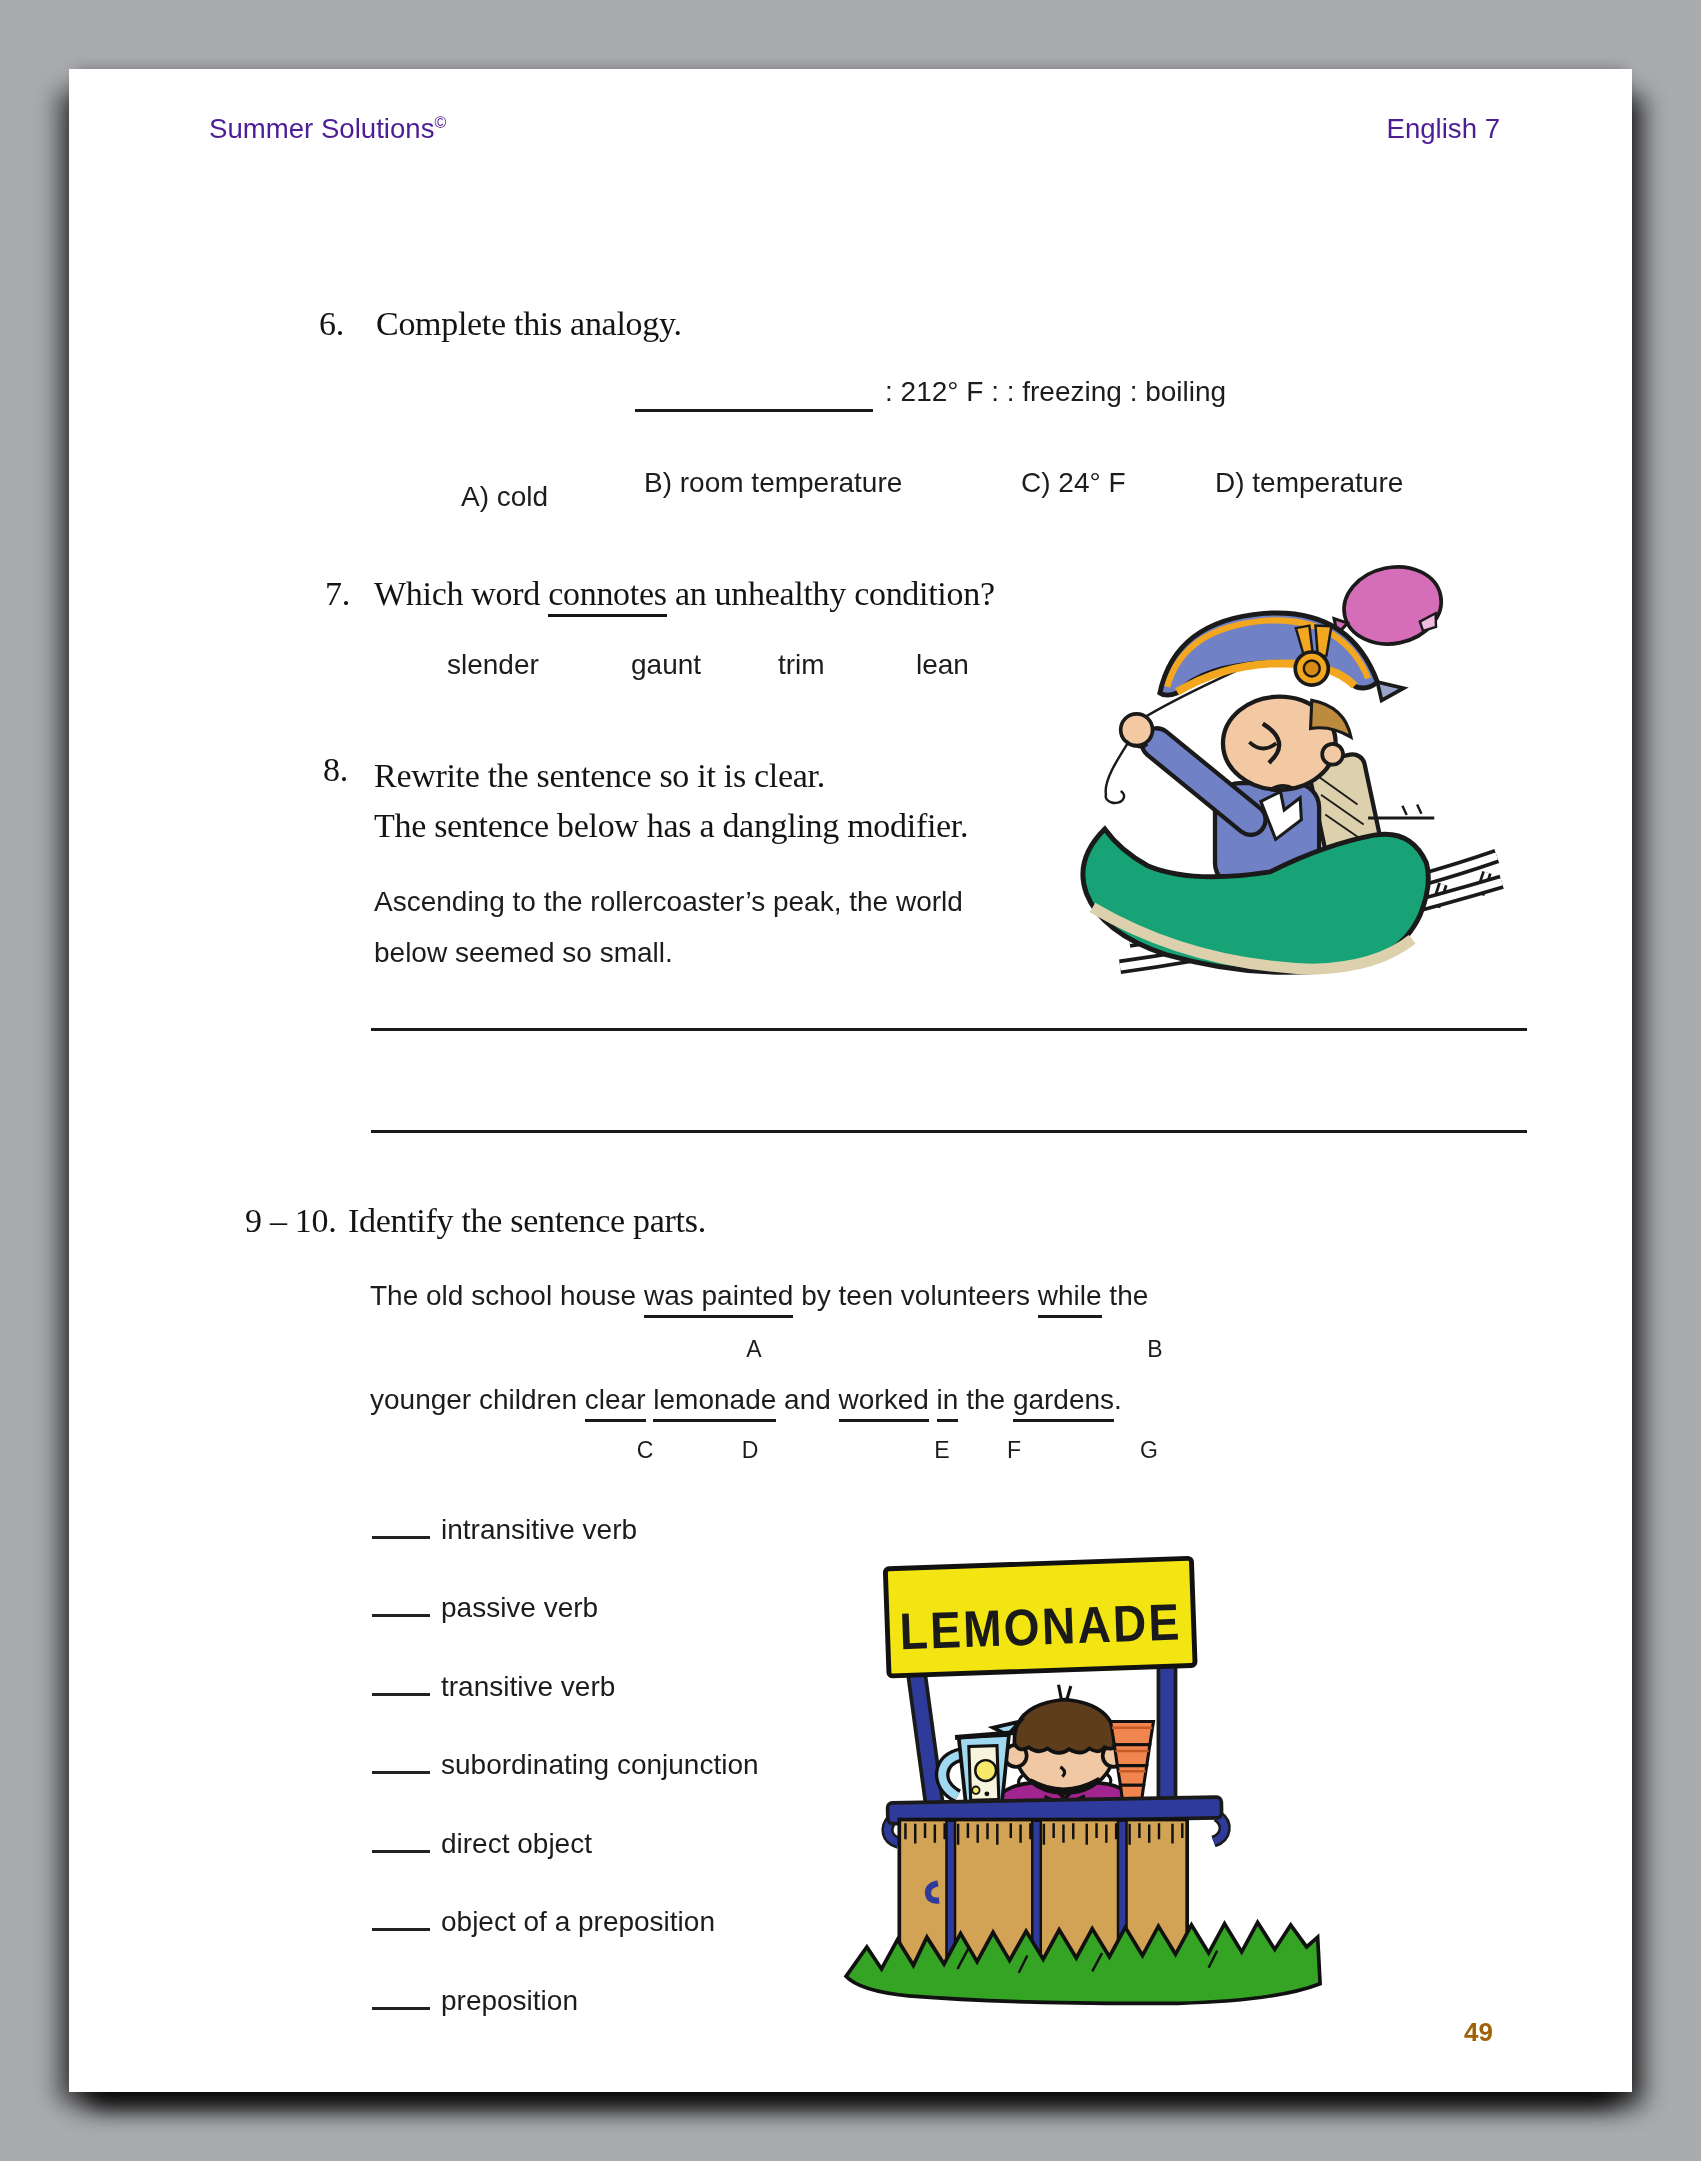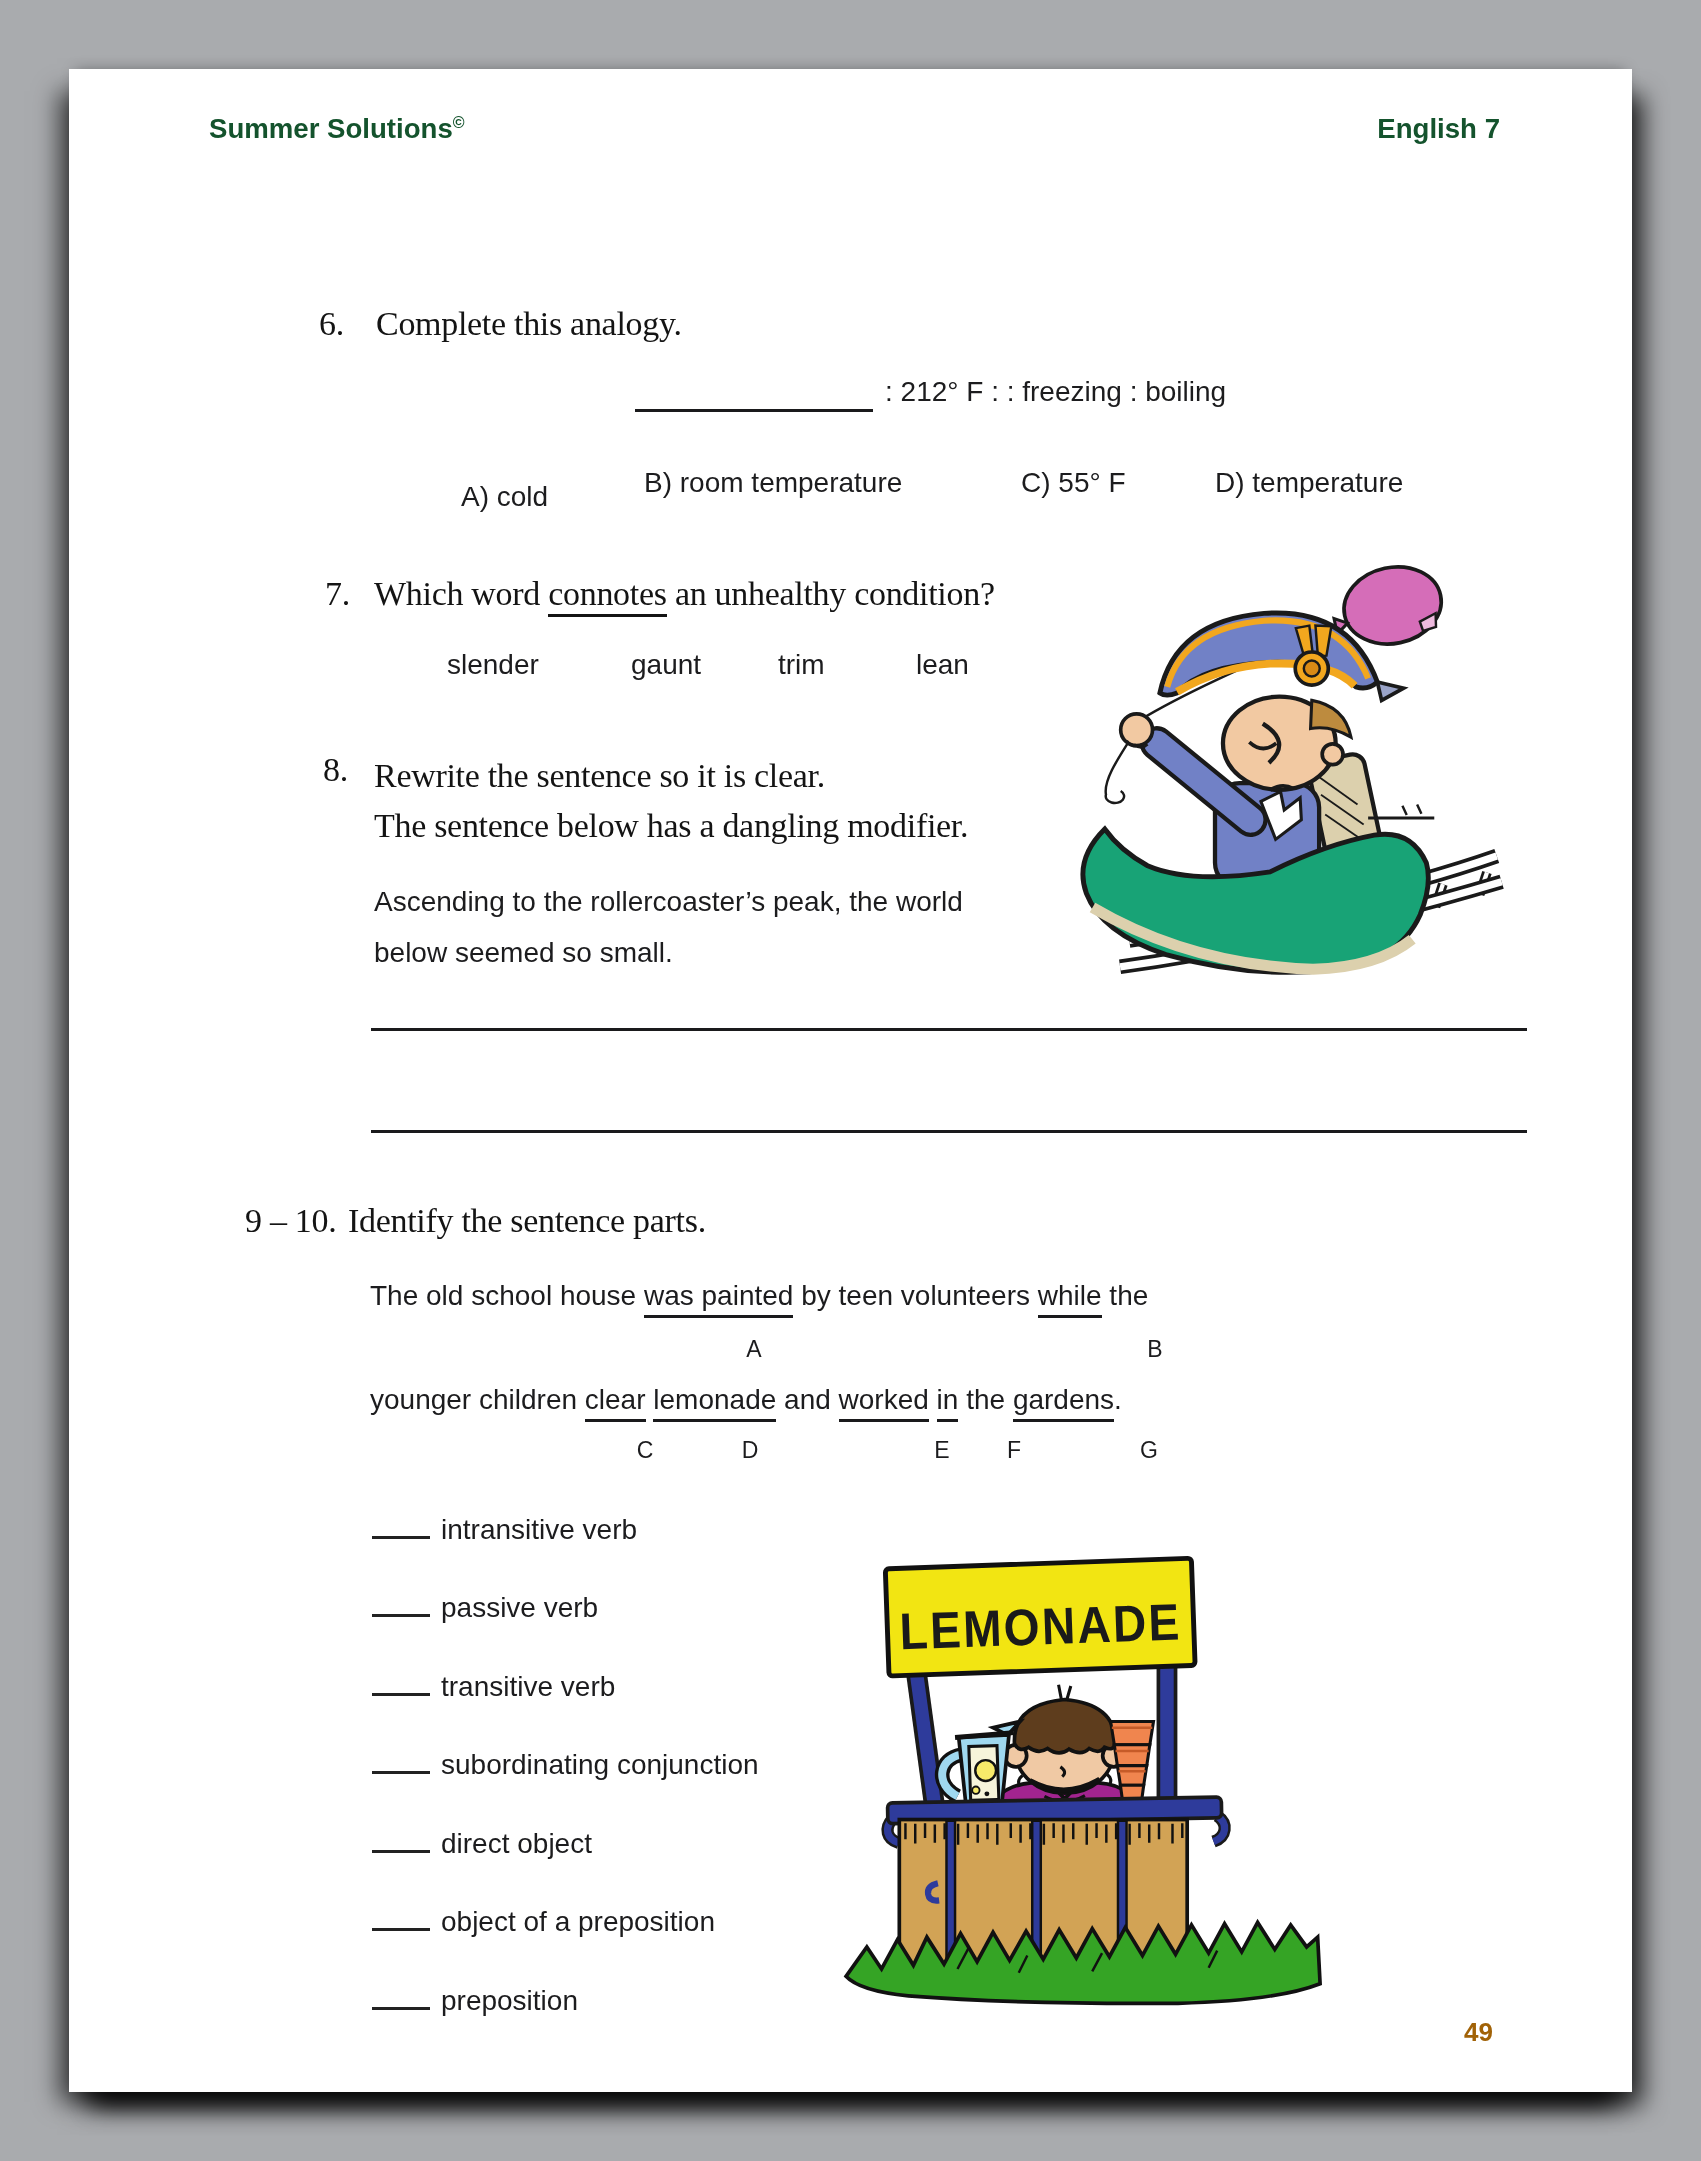--- a/index.html
+++ b/index.html
@@ -3,21 +3,21 @@
 <meta charset="utf-8">
 <style>
   html,body{margin:0;padding:0;background:#a9abae;width:1702px;height:2161px;position:relative;
     font-family:"Liberation Sans", sans-serif;}
   .page{position:absolute;left:69px;top:69px;width:1563px;height:2023px;background:#ffffff;
     box-shadow:-18.4px 16px 22px -6.1px rgba(0,0,0,.50), 18.4px 19.6px 23px -6.1px rgba(0,0,0,.70),
                0 22px 26px -9.8px rgba(0,0,0,.85), 0 -6.1px 13.5px -7.4px rgba(0,0,0,.35);}
   .abs{position:absolute;}
   .serif{font-family:"Liberation Serif", serif;font-size:34px;color:#141414;letter-spacing:-0.3px;white-space:nowrap;}
   .sans{font-family:"Liberation Sans", sans-serif;font-size:28px;color:#1c1c1e;white-space:nowrap;}
-  .hdr{font-size:27.6px;font-weight:bold;color:#14532d;white-space:nowrap;}
+  .hdr{font-size:27.6px;font-weight:normal;color:#4c1d95;white-space:nowrap;}
   .hdr sup{font-size:16px;}
   .u7{border-bottom:3.1px solid #141414;padding-bottom:1.8px;}
   .useg{border-bottom:3.7px solid #1a1a1c;padding-bottom:3.7px;margin-top:20px;}
   .blank6{display:inline-block;width:238px;height:33px;border-bottom:3.7px solid #1a1a1c;}
   .ansline{position:absolute;left:302px;width:1156px;height:0;border-top:3.7px solid #1a1a1c;}
   .lbl{position:absolute;font-family:"Liberation Sans", sans-serif;font-size:23px;color:#1c1c1e;transform:translateX(-50%);}
   .li{position:absolute;left:303px;font-family:"Liberation Sans", sans-serif;font-size:28px;color:#1c1c1e;white-space:nowrap;}
   .lblank{display:inline-block;width:58px;height:27px;border-bottom:3.7px solid #222;margin-right:11px;}
   .pgnum{position:absolute;right:139px;top:1948px;font-size:26px;font-weight:bold;color:#a16207;}
   svg{position:absolute;overflow:visible;}
@@ -29,21 +29,21 @@
 
   <div class="abs hdr" style="left:140px;top:44px;"><span>Summer Solutions</span><sup>©</sup></div>
   <div class="abs hdr" style="right:132px;top:44px;">English 7</div>
 
   <span class="abs serif" style="left:250px;top:236px;">6.</span>
   <span class="abs serif" style="left:307px;top:236px;">Complete this analogy.</span>
   <span class="abs" style="left:566px;top:307px;"><span class="blank6"></span></span>
   <span class="abs sans" style="left:816px;top:307px;">: 212° F : : freezing : boiling</span>
   <span class="abs sans" style="left:392px;top:412px;">A) cold</span>
   <span class="abs sans" style="left:575px;top:398px;">B) room temperature</span>
-  <span class="abs sans" style="left:952px;top:398px;">C) 55° F</span>
+  <span class="abs sans" style="left:952px;top:398px;">C) 24° F</span>
   <span class="abs sans" style="left:1146px;top:398px;">D) temperature</span>
 
   <span class="abs serif" style="left:256px;top:506px;">7.</span>
   <span class="abs serif" style="left:305px;top:506px;"><span>Which word </span><span class="u7">connotes</span><span> an unhealthy condition?</span></span>
   <span class="abs sans" style="left:378px;top:580px;">slender</span>
   <span class="abs sans" style="left:562px;top:580px;">gaunt</span>
   <span class="abs sans" style="left:709px;top:580px;">trim</span>
   <span class="abs sans" style="left:847px;top:580px;">lean</span>
 
   <span class="abs serif" style="left:254px;top:682px;">8.</span>

